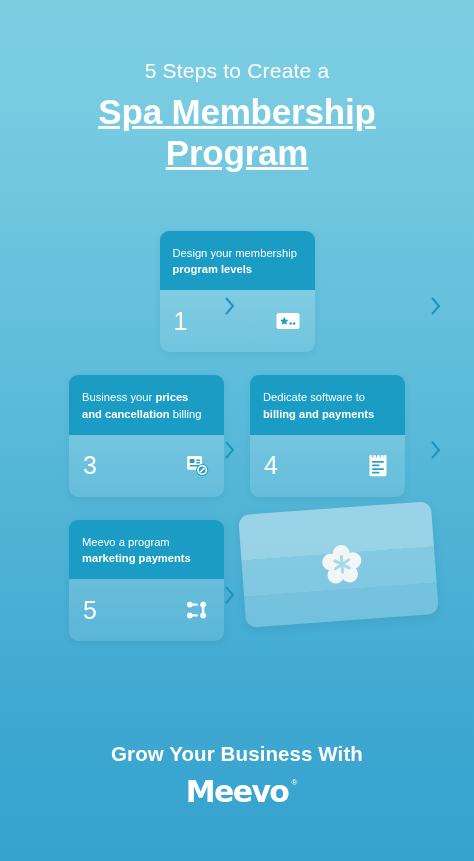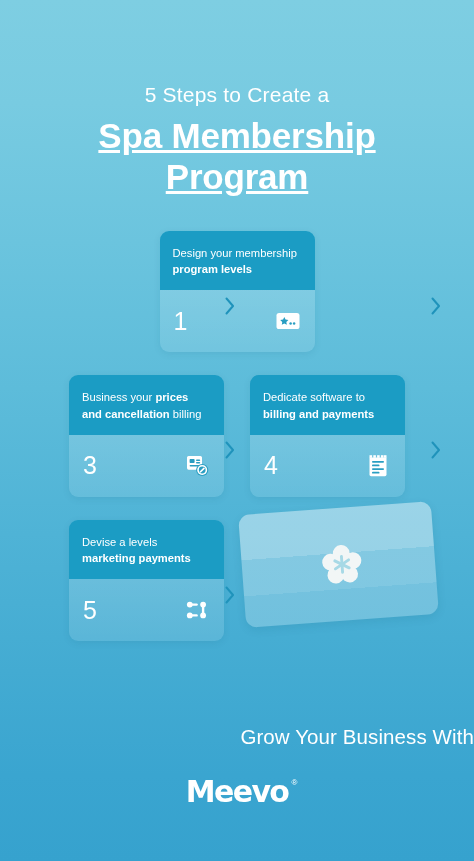--- a/index.html
+++ b/index.html
@@ -34,21 +34,20 @@
   .header {
     padding-top: 58px;
     text-align: center;
   }
   .kicker {
     font-size: 21px;
     font-weight: 400;
     color: #ffffff;
     letter-spacing: 0.2px;
     line-height: 1.2;
-    margin-top: 24px;
   }
   .headline {
     margin-top: 8px;
     font-size: 35px;
     font-weight: bold;
     color: #ffffff;
     line-height: 1.18;
     letter-spacing: -0.2px;
     padding: 0 32px;
     text-decoration: underline;
@@ -161,27 +160,26 @@
   
   .footer {
     position: absolute;
     left: 0;
     bottom: 54px;
     width: 474px;
     text-align: center;
   }
   .footer-tag {
     font-size: 20.5px;
-    font-weight: normal;
+    font-weight: bold;
     color: #ffffff;
     letter-spacing: 0.1px;
-    text-align: right;
   }
   .logo {
-    margin-top: 28px;
+    margin-top: 11px;
     display: inline-block;
     position: relative;
   }
   .logo-text {
     font-size: 30px;
     font-weight: bold;
     color: #ffffff;
     letter-spacing: -1.6px;
     line-height: 1;
     font-family: "DejaVu Sans", sans-serif;
@@ -298,21 +296,21 @@
         <svg width="12" height="20" viewBox="0 0 12 20">
             <path d="M2.5 2.5L9 10l-6.5 7.5" fill="none" stroke="#1f93bb" stroke-width="2" stroke-linecap="round" stroke-linejoin="round"></path>
           </svg>
       </div>
     </div>
 
     <div class="row">
 
       <div class="card">
         <div class="card-head">
-          <p><span>Devise a levels</span> <b>marketing payments</b><span></span></p>
+          <p><span>Meevo a program</span> <b>marketing payments</b><span></span></p>
         </div>
         <div class="card-body">
           <span class="card-num">5</span>
           <span class="card-icon">
             <svg width="26" height="26" viewBox="0 0 26 26">
               <rect x="5.3" y="6.4" width="8.5" height="2.4" rx="1.2" fill="#ffffff"></rect>
               <rect x="5.3" y="17.2" width="8.5" height="2.4" rx="1.2" fill="#ffffff"></rect>
               <rect x="17.9" y="8" width="2.4" height="10" rx="1.2" fill="#ffffff"></rect>
               <circle cx="5.8" cy="7.6" r="2.9" fill="#ffffff"></circle>
               <circle cx="5.8" cy="18.4" r="2.9" fill="#ffffff"></circle>

